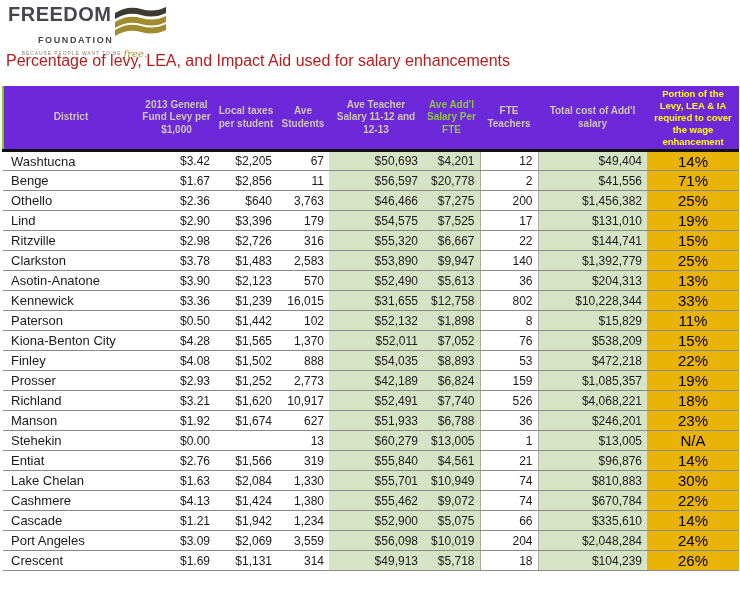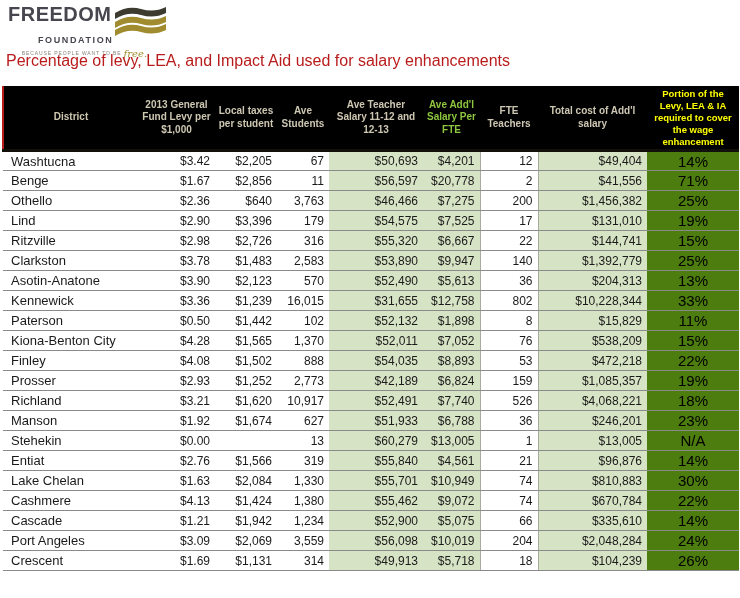--- a/index.html
+++ b/index.html
@@ -37,47 +37,47 @@
     position:absolute; top:52px; left:6px;
     font-size:16px; color:#b91c1c;
   }
 
   
   .data-table {
     position:absolute; top:86px; left:2px;
     width:736px; border-collapse:collapse; table-layout:fixed;
   }
   thead th {
-    background:#000000; color:#cdc7b2;
+    background:#6d28d9; color:#cdc7b2;
     font-weight:bold; font-size:10px; line-height:1.25;
     vertical-align:middle; text-align:center;
     height:64px; padding:2px 3px;
     border-bottom:3px solid #11100a;
   }
-  thead th:first-child { border-left:2px solid #b91c1c; }
+  thead th:first-child { border-left:2px solid #84cc16; }
   thead th.hl-green  { color:#8dc63f; }
   thead th.hl-yellow { color:#ffff00; font-size:9.5px; }
 
   th:nth-child(1){width:135px} th:nth-child(2){width:77px}
   th:nth-child(3){width:62px}  th:nth-child(4){width:52px}
   th:nth-child(5){width:94px}  th:nth-child(6){width:57px}
   th:nth-child(7){width:58px}  th:nth-child(8){width:109px}
   th:nth-child(9){width:92px}
 
   tbody td {
     height:20px; border-bottom:1px solid #8a8a8a;
     font-size:12px; padding:0 5px; white-space:nowrap;
     background:#ffffff; overflow:hidden;
   }
   tbody td:nth-child(1) { text-align:left; font-size:13px; padding-left:8px; }
   tbody td:nth-child(n+2):nth-child(-n+8) { text-align:right; }
   tbody td:nth-child(5), tbody td:nth-child(6), tbody td:nth-child(8) { background:#d7e3c5; }
   tbody td:nth-child(7) { border-left:1px solid #a9a99e; border-right:1px solid #a9a99e; }
   tbody td:nth-child(9) {
-    background:#4d7c0f; text-align:center; font-size:15px; color:#000;
+    background:#eab308; text-align:center; font-size:15px; color:#000;
   }
 </style>
 </head>
 <body>
 
 <div class="page">
 
   <div class="logo">
     <div class="logo-top">
       <span class="logo-main">FREEDOM</span>

